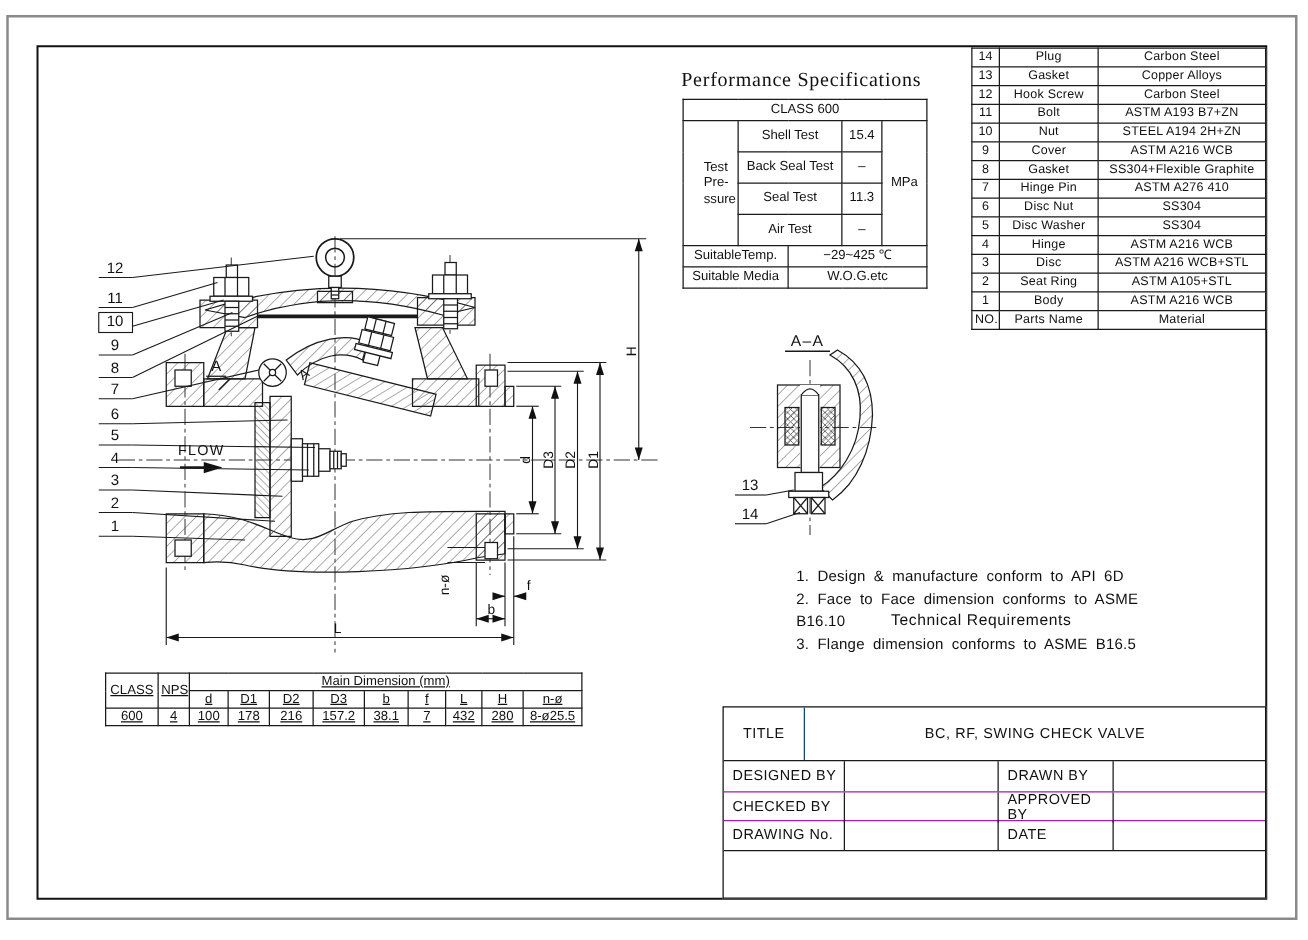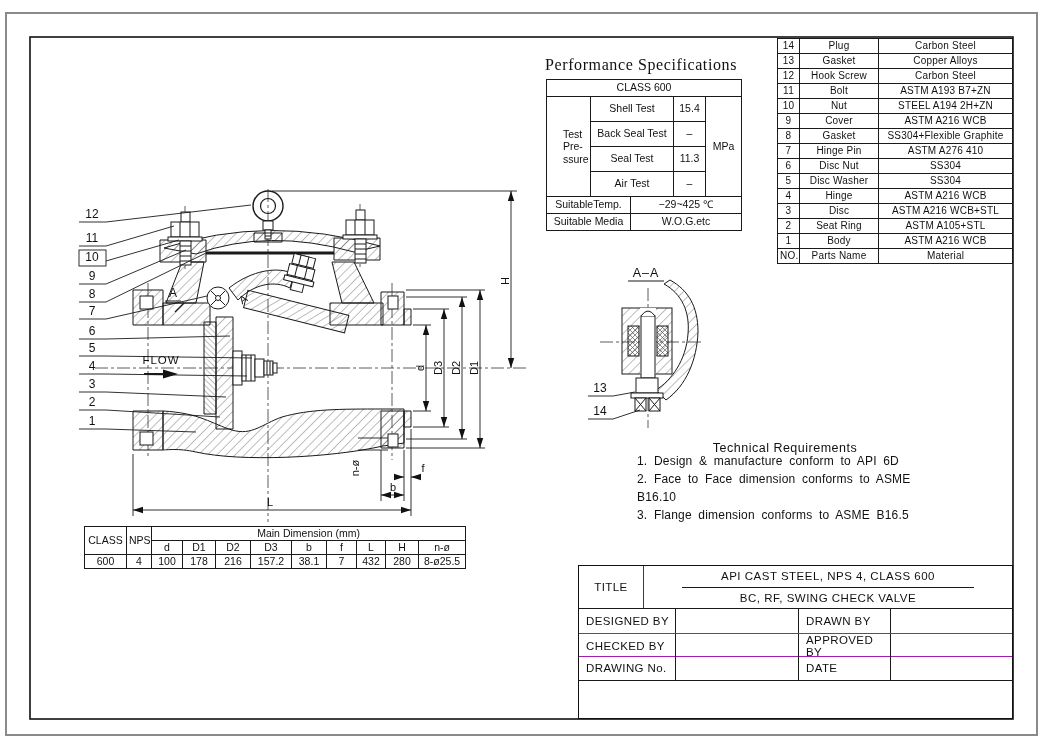--- a/index.html
+++ b/index.html
@@ -17,26 +17,26 @@
   .perf-title { position:absolute; left:540px; top:56px; width:202px; text-align:center;
                 font-size:16px; letter-spacing:0.6px;font-family:Liberation Serif, serif; }
   #perf-table { left:546px; top:79px; width:195px; }
   #perf-table td { height:25px; }
   #perf-table td.grp { white-space:pre-line; text-align:left; padding-left:16px; line-height:1.15; }
   #perf-table td.hdr { height:17px; }
 
   #parts-table { left:777px; top:38px; width:235px; }
   #parts-table td { height:15px; font-size:10px; letter-spacing:0.2px; }
 
-  .tech-title { position:absolute; left:640px; top:441px; width:290px; text-align:center;
+  .tech-title { position:absolute; left:640px; top:489px; width:290px; text-align:center;
                 font-size:12.5px; letter-spacing:0.5px; }
   .tech-items { position:absolute; left:637px; top:452px; width:300px; font-size:12px;
                 line-height:18px; word-spacing:3px; letter-spacing:0.2px; }
 
-  #dim-table { left:84px; top:526px; width:381px; }
+  #dim-table { left:84px; top:538px; width:381px;text-decoration:underline; }
   #dim-table td { height:14px; font-size:10.5px; }
 
   
   .tblock { position:absolute; left:578px; top:565px; width:435px; height:154px;
             border:1.5px solid #111; display:flex; flex-direction:column; background:#fff;
             font-size:11.5px; letter-spacing:0.4px; }
   .tb-top { height:43px; display:flex; border-bottom:1px solid #1a1a1a; }
   .tb-title-cell { width:65px; border-right:1px solid #0c4a6e; display:flex;
                    align-items:center; justify-content:center; }
   .tb-title-main { flex:1; display:flex; flex-direction:column; }
@@ -528,21 +528,20 @@
           <td>280</td>
           <td>8-ø25.5</td>
         </tr>
 </tbody>
     </table>
 
 <div class="tblock">
   <div class="tb-top">
     <div class="tb-title-cell">TITLE</div>
     <div class="tb-title-main">
-      <div class="tb-t1">API CAST STEEL, NPS 4, CLASS 600</div>
       <div class="tb-t2">BC, RF, SWING CHECK VALVE</div>
     </div>
   </div>
   <div>
         <div class="tb-row">
       <div class="tb-c">DESIGNED BY</div>
       <div class="tb-c"></div>
       <div class="tb-c">DRAWN BY</div>
       <div class="tb-c"></div>
     </div>

